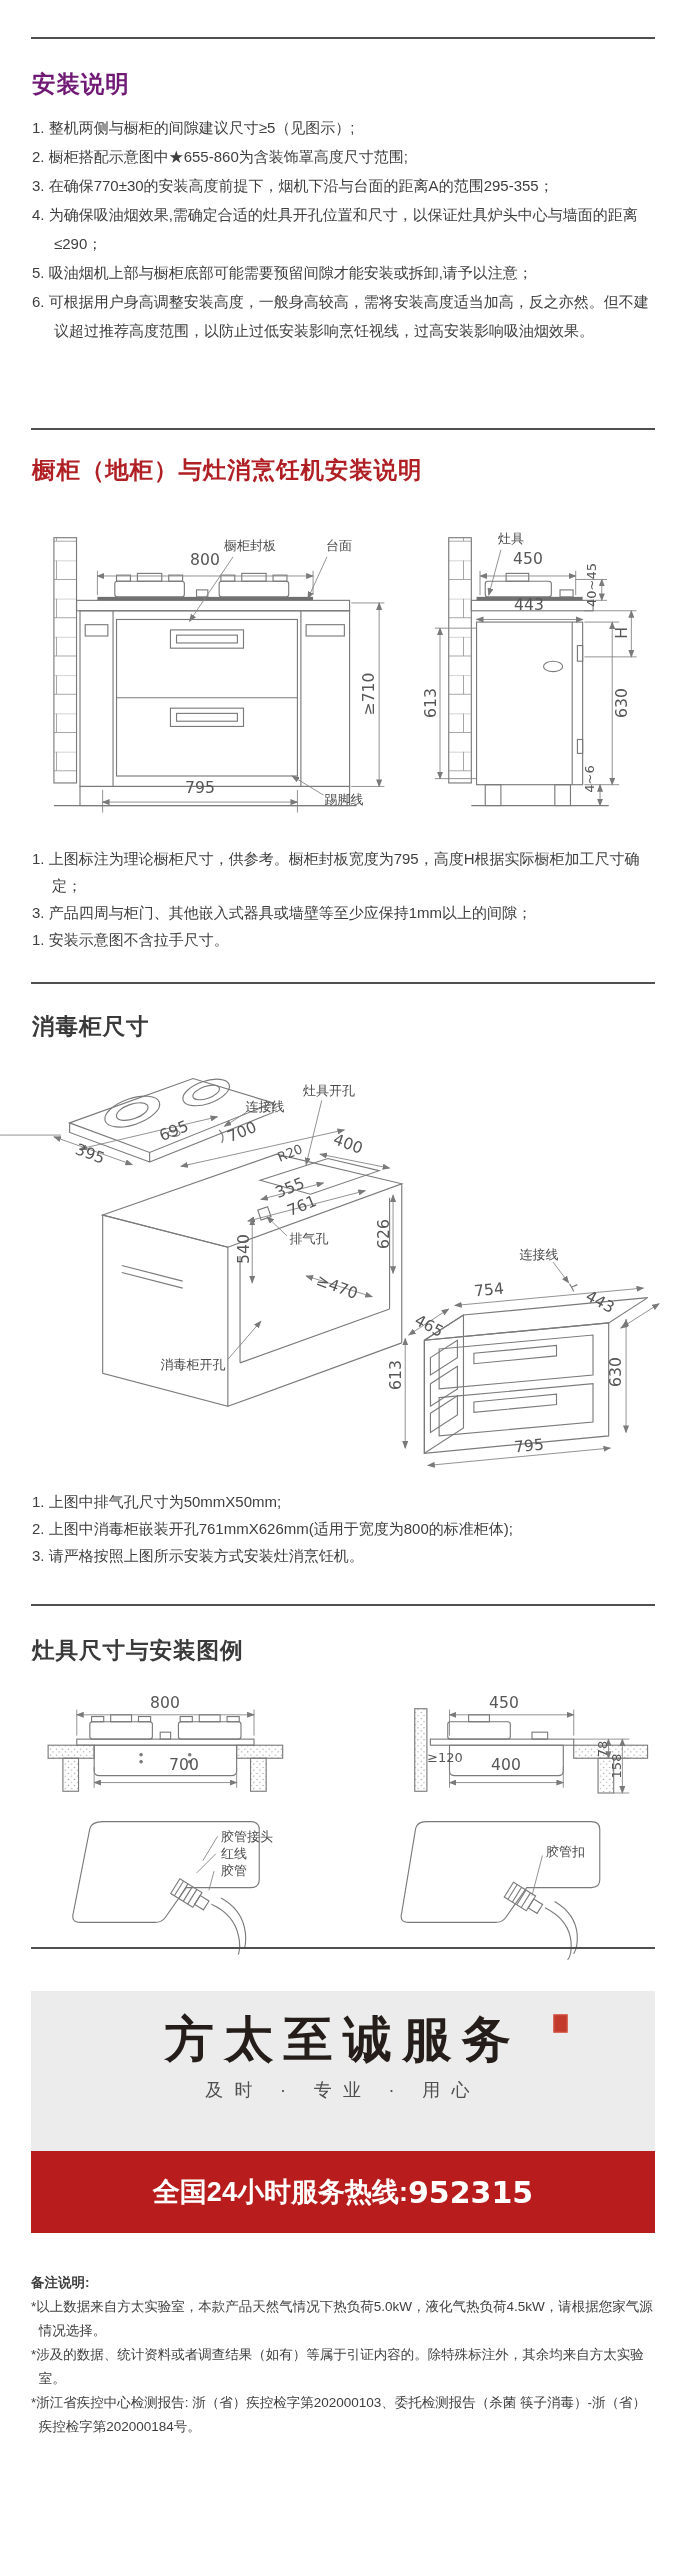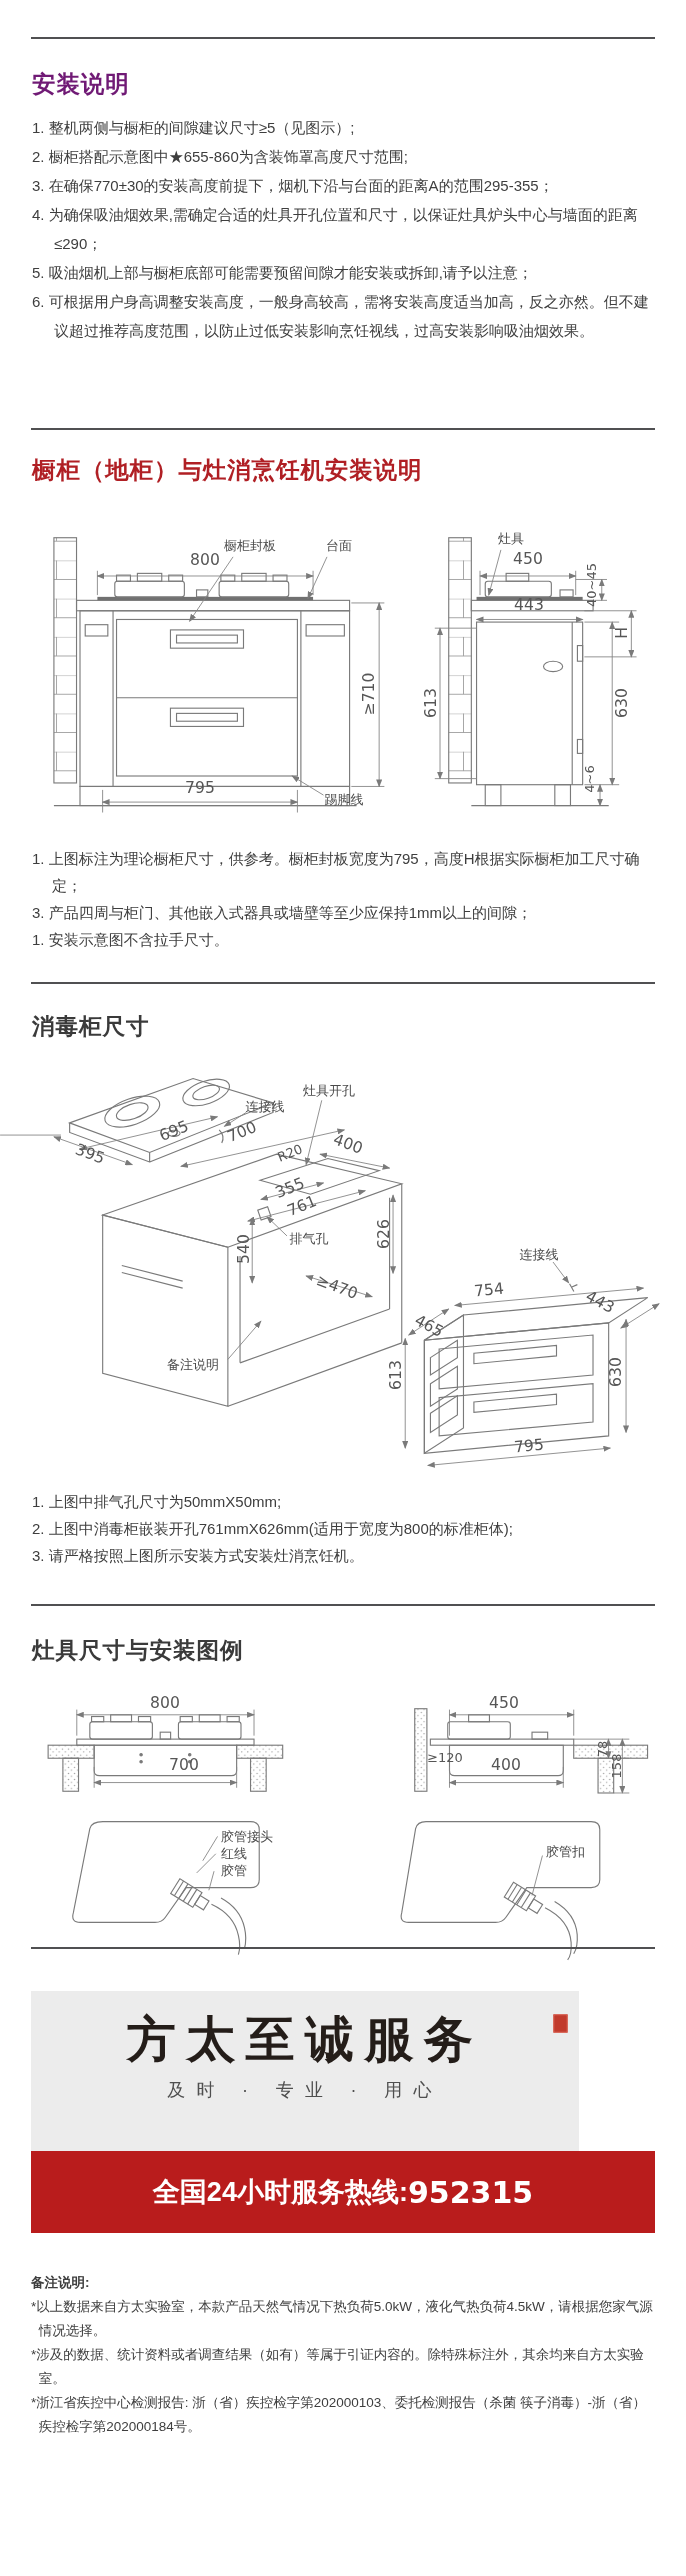--- a/index.html
+++ b/index.html
@@ -17,21 +17,21 @@
   .dlabel{position:absolute;white-space:nowrap;font-size:13px;color:#4a4a4a;
           transform:translate(-50%,-50%);}
   .dnum{font-size:15.6px;color:#565656;font-family:"DejaVu Sans",sans-serif;}
   .dnum-s{font-size:13px;color:#565656;font-family:"DejaVu Sans",sans-serif;}
   .rm90{transform:translate(-50%,-50%) rotate(-90deg);}
   .rm22{transform:translate(-50%,-50%) rotate(-22deg);}
   .rm6{transform:translate(-50%,-50%) rotate(-6deg);}
   .rp20{transform:translate(-50%,-50%) rotate(20deg);}
   .rp28{transform:translate(-50%,-50%) rotate(28deg);}
   .ll{transform:translate(0,-50%);}
-  .svc{position:absolute;left:31px;top:1991px;width:548px;height:160px;background:#ececec;text-align:center;}
+  .svc{position:absolute;left:31px;top:1991px;width:624px;height:160px;background:#ececec;text-align:center;}
   .callig{margin:0;padding-top:12px;font-family:"DejaVu Serif",serif;font-weight:700;
           font-size:49px;line-height:1.5;color:#241d19;letter-spacing:10.4px;}
   .seal{position:absolute;left:522px;top:22.6px;width:15px;height:19px;background:#c13a2c;
         border-radius:1.7px;box-shadow:inset 0 0 0 1.3px #d96a5c;}
   .tag{margin-top:1.7px;font-size:18px;color:#4f4f4f;letter-spacing:11.3px;}
   .hotbar{position:absolute;left:31px;top:2151px;width:624px;height:82px;display:flex;
           align-items:center;justify-content:center;color:#ffffff;font-size:27px;font-weight:700;}
   .hotbar .num{font-size:30px;font-weight:800;font-family:"DejaVu Sans",sans-serif;}
   .remarks{position:absolute;left:31px;top:2271px;width:626px;font-size:13.5px;line-height:24px;}
   .remarks .rt{font-weight:700;}
@@ -252,21 +252,21 @@
     <span class="dlabel dnum rm22" style="left:242px;top:63px">700</span>
     <span class="dlabel" style="left:329px;top:22px">灶具开孔</span>
     <span class="dlabel dnum-s rm22" style="left:290px;top:84px">R20</span>
     <span class="dlabel dnum rp20" style="left:348px;top:75px">400</span>
     <span class="dlabel dnum rm22" style="left:290px;top:119px">355</span>
     <span class="dlabel dnum rm22" style="left:302px;top:137px">761</span>
     <span class="dlabel" style="left:309px;top:170px">排气孔</span>
     <span class="dlabel dnum rm90" style="left:244px;top:180px">540</span>
     <span class="dlabel dnum rm90" style="left:384px;top:165px">626</span>
     <span class="dlabel dnum rp20" style="left:337px;top:218px">≥470</span>
-    <span class="dlabel" style="left:193px;top:296px">备注说明</span>
+    <span class="dlabel" style="left:193px;top:296px">消毒柜开孔</span>
     <span class="dlabel" style="left:539px;top:186px">连接线</span>
     <span class="dlabel dnum rm6" style="left:489px;top:221px">754</span>
     <span class="dlabel dnum rp28" style="left:600px;top:233px">443</span>
     <span class="dlabel dnum rp28" style="left:429px;top:257px">465</span>
     <span class="dlabel dnum rm90" style="left:396px;top:306px">613</span>
     <span class="dlabel dnum rm90" style="left:616px;top:303px">630</span>
     <span class="dlabel dnum rm6" style="left:529px;top:377px">795</span>
   </div>
 
   <div class="notes" style="top:1488px">

